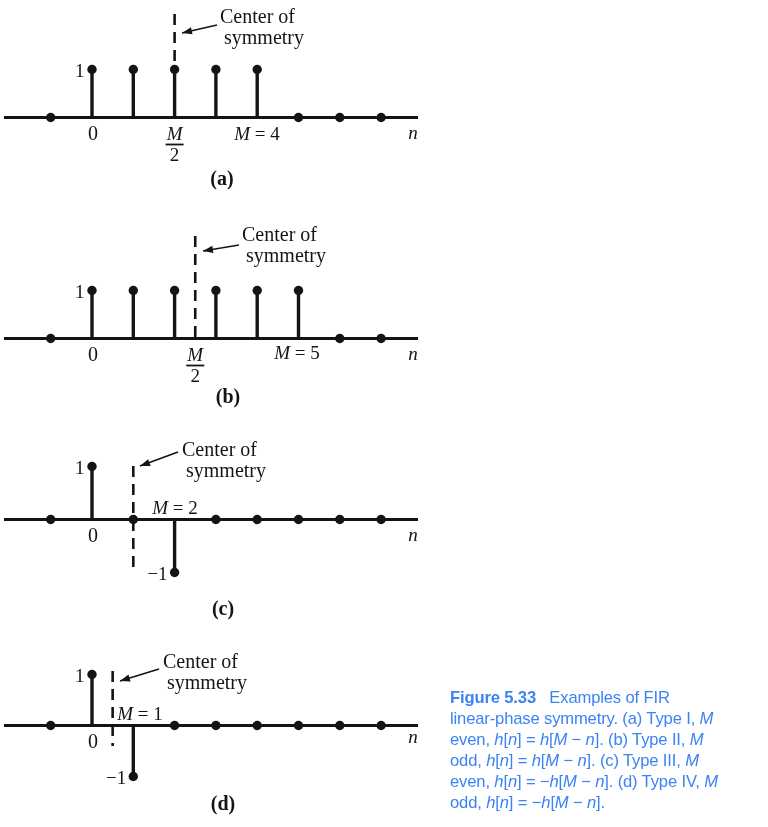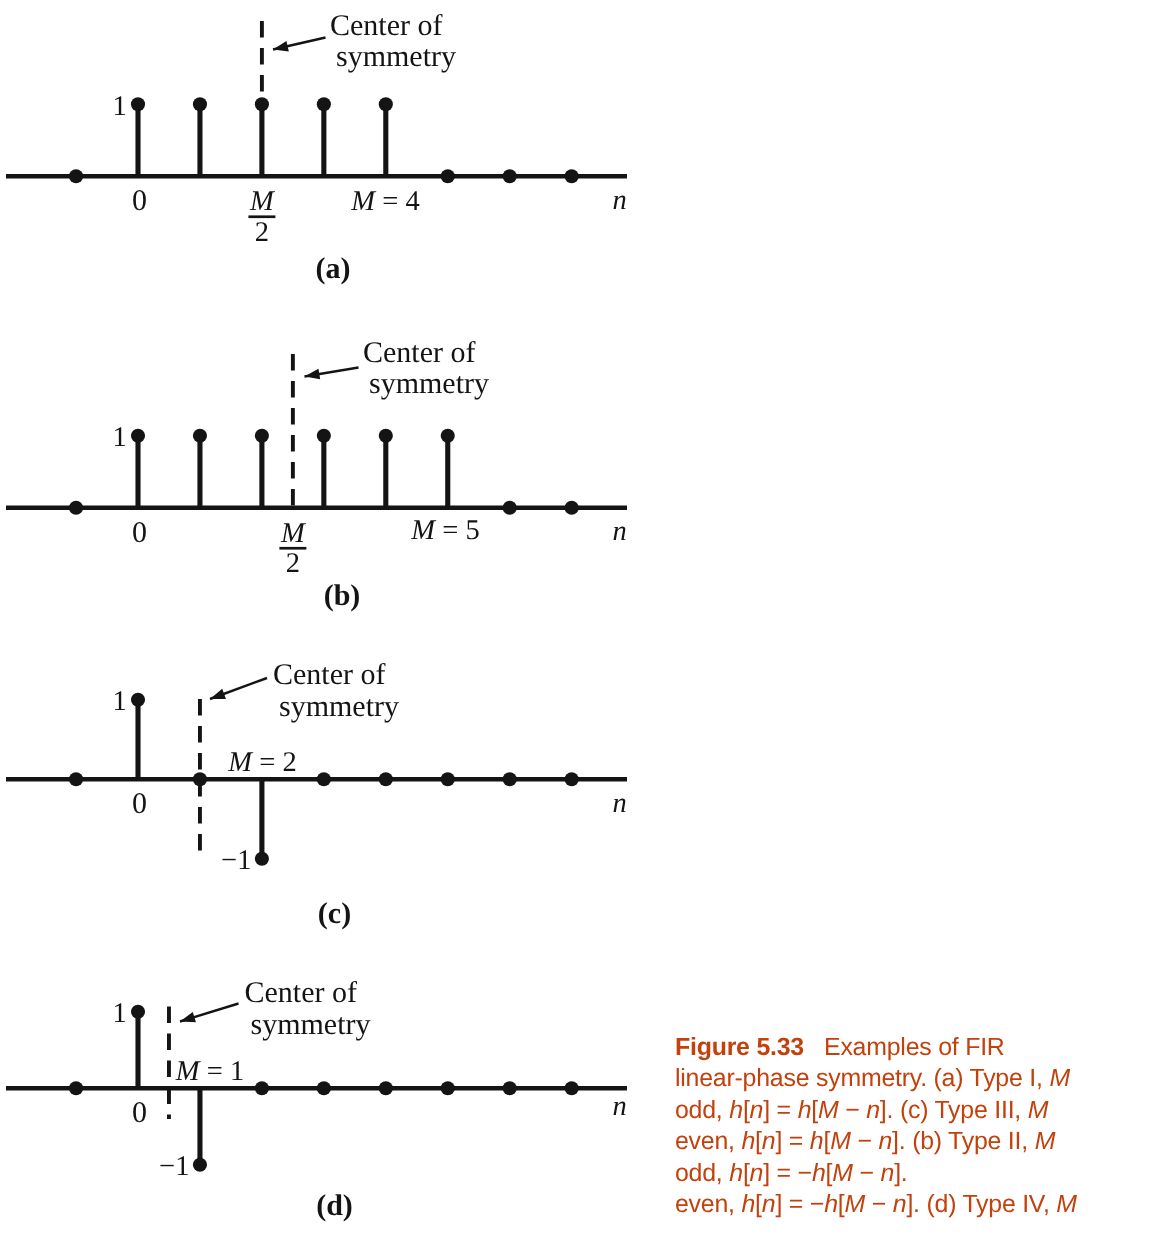--- a/index.html
+++ b/index.html
@@ -5,21 +5,21 @@
   html,body{margin:0;padding:0;background:#ffffff;}
   #page{position:relative;width:768px;height:827px;background:#ffffff;overflow:hidden;
         font-family:"Liberation Serif",serif;}
   svg text{fill:#141414;}
   .slbl{font-family:"Liberation Serif",serif;font-size:20px;}
   .slbl-sm{font-family:"Liberation Serif",serif;font-size:19px;}
   .panel{font-family:"Liberation Serif",serif;font-size:20px;font-weight:600;}
   .it{font-style:italic;}
   .caption{position:absolute;left:450px;top:688px;width:318px;
            font-family:"Liberation Sans",sans-serif;font-size:16.6px;line-height:20.9px;
-           color:#c2410c;letter-spacing:-0.15px;}
+           color:#3b82f6;letter-spacing:-0.15px;}
   .cap-line{white-space:pre;}
   .cap-b{font-weight:700;}
   .cap-i{font-style:italic;}
 </style>
 </head>
 <body>
 
 <div id="page">
   <svg id="plots" width="768" height="827" viewBox="0 0 768 827">
       <g>
@@ -130,18 +130,18 @@
         <text x="84.5" y="681.5" text-anchor="end" class="slbl-sm"><tspan>1</tspan></text>
         <text x="93" y="748" text-anchor="middle" class="slbl"><tspan>0</tspan></text>
         <text x="140" y="720" text-anchor="middle" class="slbl-sm"><tspan class="it">M</tspan><tspan> = 1</tspan></text>
         <text x="126.30000000000001" y="783.5" text-anchor="end" class="slbl-sm"><tspan>−1</tspan></text>
         <text x="223" y="810" text-anchor="middle" class="panel"><tspan>(d)</tspan></text>
       </g>
     </svg>
   <div class="caption">
       <div class="cap-line"><span class="cap-b">Figure 5.33</span><span>   Examples of FIR</span></div>
       <div class="cap-line"><span>linear-phase symmetry. (a) Type I, </span><span class="cap-i">M</span></div>
+      <div class="cap-line"><span>even, </span><span class="cap-i">h</span><span>[</span><span class="cap-i">n</span><span>] = </span><span class="cap-i">h</span><span>[</span><span class="cap-i">M</span><span> − </span><span class="cap-i">n</span><span>]. (b) Type II, </span><span class="cap-i">M</span></div>
       <div class="cap-line"><span>odd, </span><span class="cap-i">h</span><span>[</span><span class="cap-i">n</span><span>] = </span><span class="cap-i">h</span><span>[</span><span class="cap-i">M</span><span> − </span><span class="cap-i">n</span><span>]. (c) Type III, </span><span class="cap-i">M</span></div>
-      <div class="cap-line"><span>even, </span><span class="cap-i">h</span><span>[</span><span class="cap-i">n</span><span>] = </span><span class="cap-i">h</span><span>[</span><span class="cap-i">M</span><span> − </span><span class="cap-i">n</span><span>]. (b) Type II, </span><span class="cap-i">M</span></div>
+      <div class="cap-line"><span>even, </span><span class="cap-i">h</span><span>[</span><span class="cap-i">n</span><span>] = −</span><span class="cap-i">h</span><span>[</span><span class="cap-i">M</span><span> − </span><span class="cap-i">n</span><span>]. (d) Type IV, </span><span class="cap-i">M</span></div>
       <div class="cap-line"><span>odd, </span><span class="cap-i">h</span><span>[</span><span class="cap-i">n</span><span>] = −</span><span class="cap-i">h</span><span>[</span><span class="cap-i">M</span><span> − </span><span class="cap-i">n</span><span>].</span></div>
-      <div class="cap-line"><span>even, </span><span class="cap-i">h</span><span>[</span><span class="cap-i">n</span><span>] = −</span><span class="cap-i">h</span><span>[</span><span class="cap-i">M</span><span> − </span><span class="cap-i">n</span><span>]. (d) Type IV, </span><span class="cap-i">M</span></div>
     </div>
 </div>
 
 </body></html>

